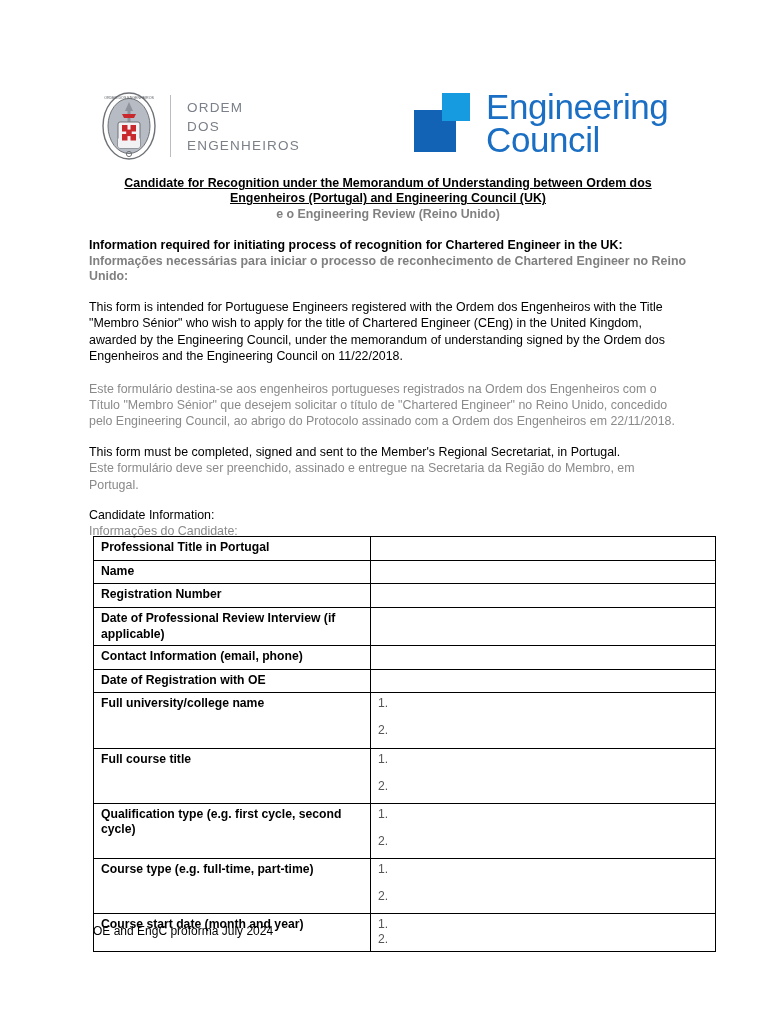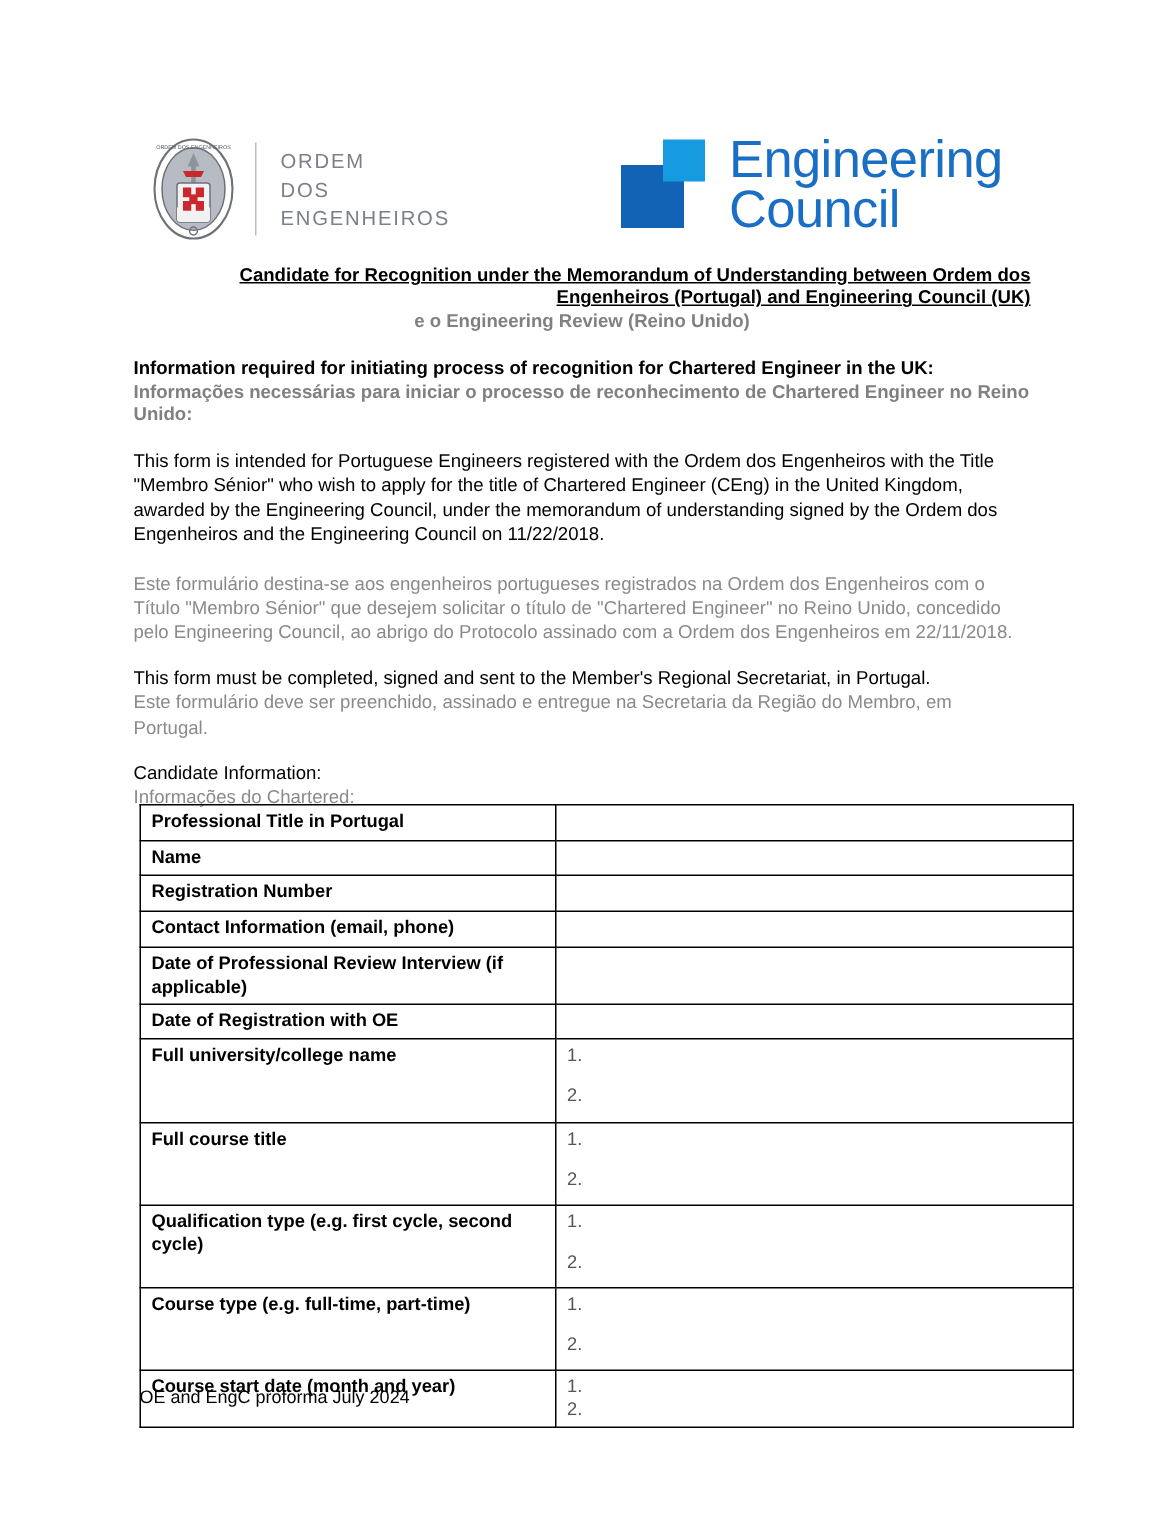--- a/index.html
+++ b/index.html
@@ -105,21 +105,21 @@
   .content {
     position: absolute;
     left: 89px;
     top: 176px;
     width: 598px;
   }
   .title-en {
     font-size: 12.4px;
     font-weight: bold;
     line-height: 15.4px;
-    text-align: right;
+    text-align: center;
     text-decoration: underline;
     color: #000;
     margin: 0;
   }
   .title-pt {
     font-size: 12.4px;
     font-weight: bold;
     line-height: 15.4px;
     text-align: center;
     color: #808080;
@@ -265,44 +265,44 @@
     <p class="para-pt">Este formulário destina-se aos engenheiros portugueses registrados na Ordem dos Engenheiros com o Título "Membro Sénior" que desejem solicitar o título de "Chartered Engineer" no Reino Unido, concedido pelo Engineering Council, ao abrigo do Protocolo assinado com a Ordem dos Engenheiros em 22/11/2018.</p>
 
     <div class="gap-14"></div>
 
     <p class="para-en">This form must be completed, signed and sent to the Member's Regional Secretariat, in Portugal.</p>
     <p class="para-pt">Este formulário deve ser preenchido, assinado e entregue na Secretaria da Região do Membro, em Portugal.</p>
 
     <div class="gap-14"></div>
 
     <p class="para-en">Candidate Information:</p>
-    <p class="para-pt">Informações do Chartered:</p>
+    <p class="para-pt">Informações do Candidate:</p>
 
   </div>
 
   <table class="form-table">
     <tbody>
         <tr>
           <td class="col-label" style="height: 17px;">Professional Title in Portugal</td>
           <td class="col-value"></td>
         </tr>
         <tr>
           <td class="col-label" style="height: 16px;">Name</td>
           <td class="col-value"></td>
         </tr>
         <tr>
           <td class="col-label" style="height: 17px;">Registration Number</td>
           <td class="col-value"></td>
         </tr>
         <tr>
+          <td class="col-label" style="height: 25px;">Date of Professional Review Interview (if applicable)</td>
+          <td class="col-value"></td>
+        </tr>
+        <tr>
           <td class="col-label" style="height: 17px;">Contact Information (email, phone)</td>
-          <td class="col-value"></td>
-        </tr>
-        <tr>
-          <td class="col-label" style="height: 25px;">Date of Professional Review Interview (if applicable)</td>
           <td class="col-value"></td>
         </tr>
         <tr>
           <td class="col-label" style="height: 11px;">Date of Registration with OE</td>
           <td class="col-value"></td>
         </tr>
         <tr>
           <td class="col-label" style="height: 49px;">Full university/college name</td>
           <td class="col-value">
             <span class="num">1.</span>

